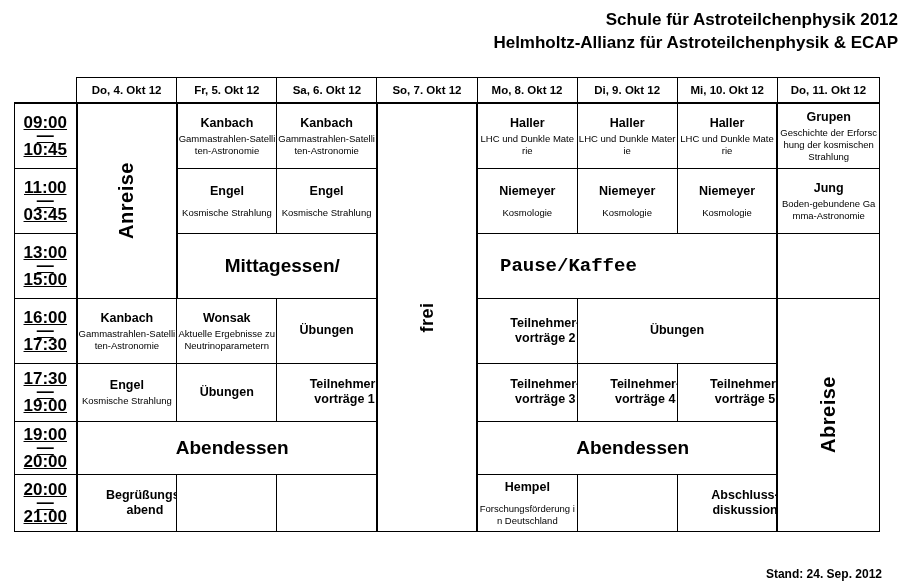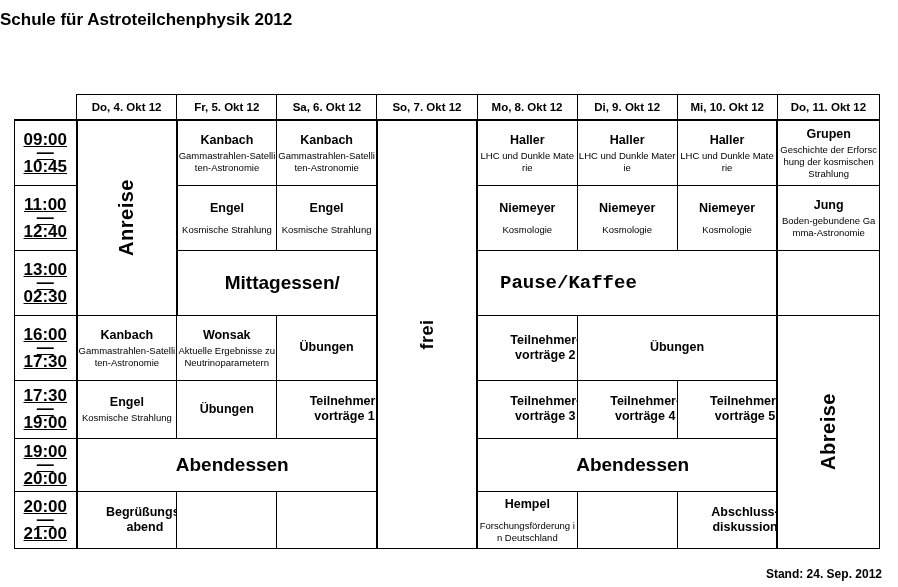--- a/index.html
+++ b/index.html
@@ -18,36 +18,36 @@
 
   .page {
     width: 898px;
     height: 587px;
     position: relative;
     box-sizing: border-box;
   }
 
   
   .titles {
-    text-align: left;
+    text-align: right;
     padding-top: 8px;
   }
   .title-line {
     font-weight: bold;
     font-size: 17px;
     line-height: 23px;
     letter-spacing: 0px;
     white-space: nowrap;
   }
 
   
   .sched-wrap {
     position: absolute;
     left: 14px;
-    top: 94px;
+    top: 77px;
     width: 866px;
   }
   table.sched {
     border-collapse: collapse;
     table-layout: fixed;
     width: 866px;
   }
   table.sched td, table.sched th {
     border: 1px solid #000000;
     padding: 0;
@@ -176,20 +176,21 @@
     white-space: nowrap;
   }
 </style>
 </head>
 <body>
 
 <div class="page">
 
   <div class="titles">
     <div class="title-line">Schule für Astroteilchenphysik 2012</div>
+    <div class="title-line">Helmholtz-Allianz für Astroteilchenphysik &amp; ECAP</div>
   </div>
 
   <div class="sched-wrap">
     <table class="sched">
       <colgroup>
         <col class="c-time">
           <col class="c-day">
           <col class="c-day">
           <col class="c-day">
           <col class="c-day">
@@ -271,21 +272,21 @@
               <div class="speaker">Grupen</div>
               <div class="topic">Geschichte der Erforschung der kosmischen Strahlung</div>
             </div>
           </td>
         </tr>
 
         <tr style="height:65px">
           <td class="timecell">
             <span>11:00</span>
             <span class="t-dash">—</span>
-            <span>12:40</span>
+            <span>03:45</span>
           </td>
           <td>
             <div class="cell-inner">
               <div class="speaker">Engel</div>
               <div class="topic spaced">Kosmische Strahlung</div>
             </div>
           </td>
           <td class="sep-right">
             <div class="cell-inner">
               <div class="speaker">Engel</div>
@@ -315,21 +316,21 @@
               <div class="speaker">Jung</div>
               <div class="topic">Boden-gebundene Gamma-Astronomie</div>
             </div>
           </td>
         </tr>
 
         <tr style="height:65px">
           <td class="timecell">
             <span>13:00</span>
             <span class="t-dash">—</span>
-            <span>02:30</span>
+            <span>15:00</span>
           </td>
           <td colspan="2" class="sep-right">
             <div class="lbl big">Mittagessen/</div>
           </td>
           <td colspan="3" class="sep-right">
             <div class="lbl big-left">Pause/Kaffee</div>
           </td>
           <td></td>
         </tr>
 

